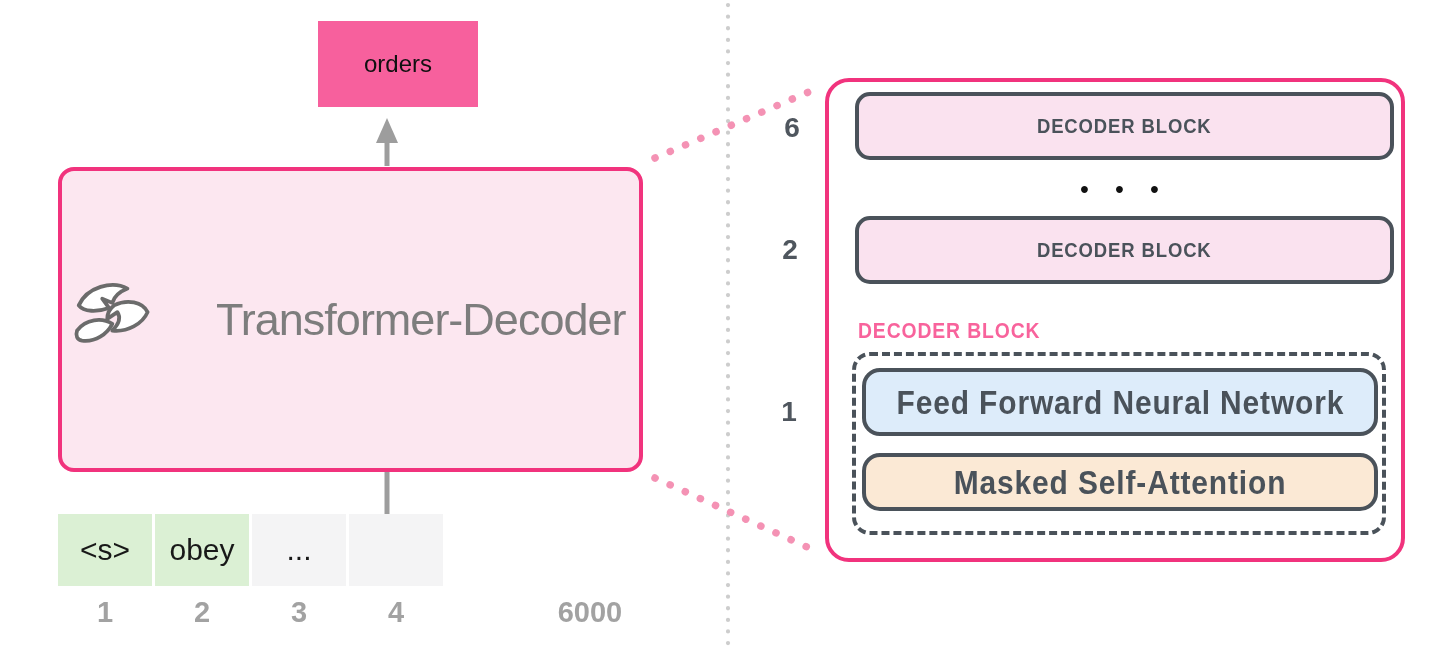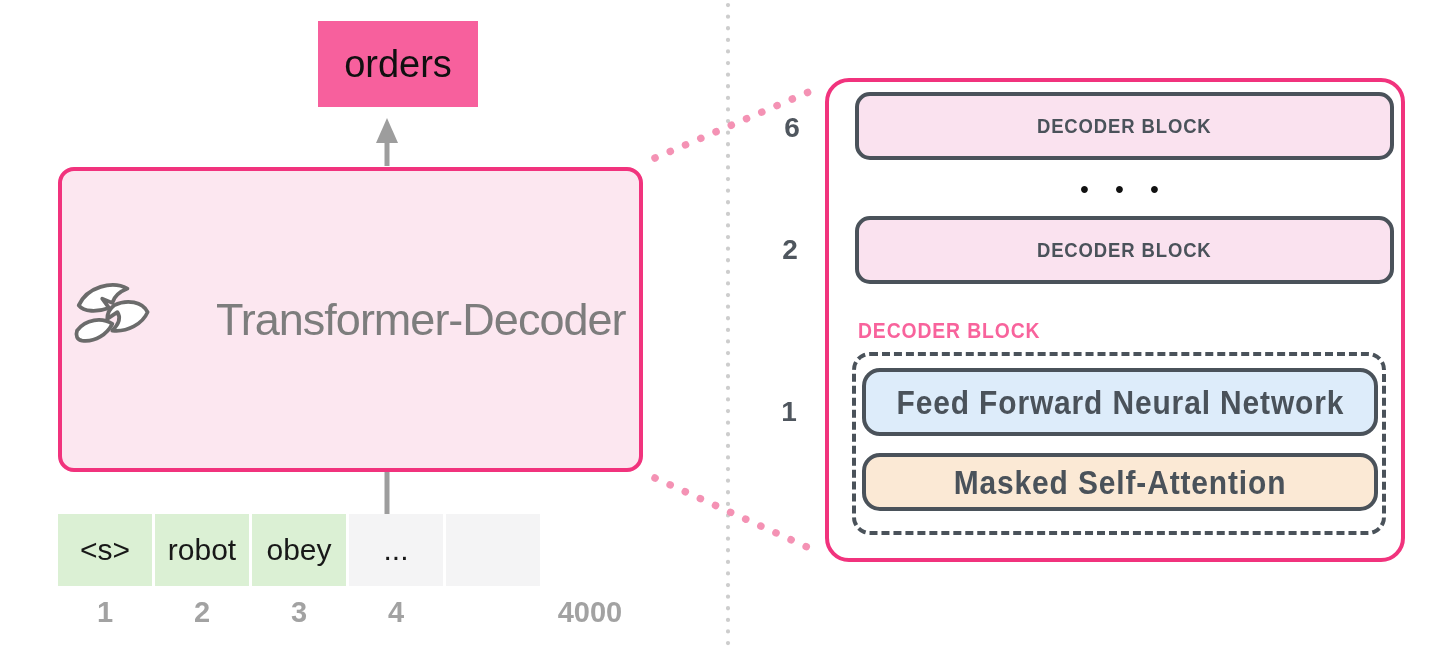--- a/index.html
+++ b/index.html
@@ -6,21 +6,21 @@
   #canvas{
     position:relative;width:1440px;height:654px;background:#ffffff;
     font-family:"Liberation Sans", sans-serif;overflow:hidden;
   }
   .abs{position:absolute;box-sizing:border-box;}
 
   
   .orders-box{
     left:318px;top:21px;width:160px;height:86px;
     background:#f7609d;display:flex;align-items:center;justify-content:center;
-    font-size:38px;color:#101010;
+    font-size:24px;color:#101010;
   }
   .model-box{
     left:58px;top:167px;width:585px;height:305px;
     background:#fce7f0;border:4.5px solid #f1337d;border-radius:16px;
     display:flex;align-items:center;gap:48px;
   }
   .model-logo{margin-left:10px;flex:0 0 auto;}
   .model-title{
     margin-left:12px;font-size:45px;font-weight:300;color:#7d7d7d;
     letter-spacing:-1px;white-space:nowrap;
@@ -105,40 +105,37 @@
       </svg>
     </span>
     <span class="model-title">Transformer-Decoder</span>
   </div>
 
   <div class="abs token-row">
     <div class="token-cell tok-green">
         <span>&lt;s&gt;</span>
       </div>
     <div class="token-cell tok-green">
-        <span>robot</span>
-      </div>
-    <div class="token-cell tok-green">
         <span>obey</span>
       </div>
     <div class="token-cell tok-gray">
         <span>...</span>
       </div>
     <div class="token-cell tok-gray">
         <span></span>
       </div>
   </div>
 
   <div class="abs pos-row">
     <div class="pos-cell">1</div>
     <div class="pos-cell">2</div>
     <div class="pos-cell">3</div>
     <div class="pos-cell">4</div>
     <div class="pos-cell"></div>
-    <div class="pos-cell">4000</div>
+    <div class="pos-cell">6000</div>
   </div>
 
   <div class="abs zoom-panel"></div>
 
   <div class="abs stack-index idx-6">6</div>
   <div class="abs stack-index idx-2">2</div>
   <div class="abs stack-index idx-1">1</div>
 
   <div class="abs decoder-block blk-6">
     <span class="cond">DECODER BLOCK</span>

